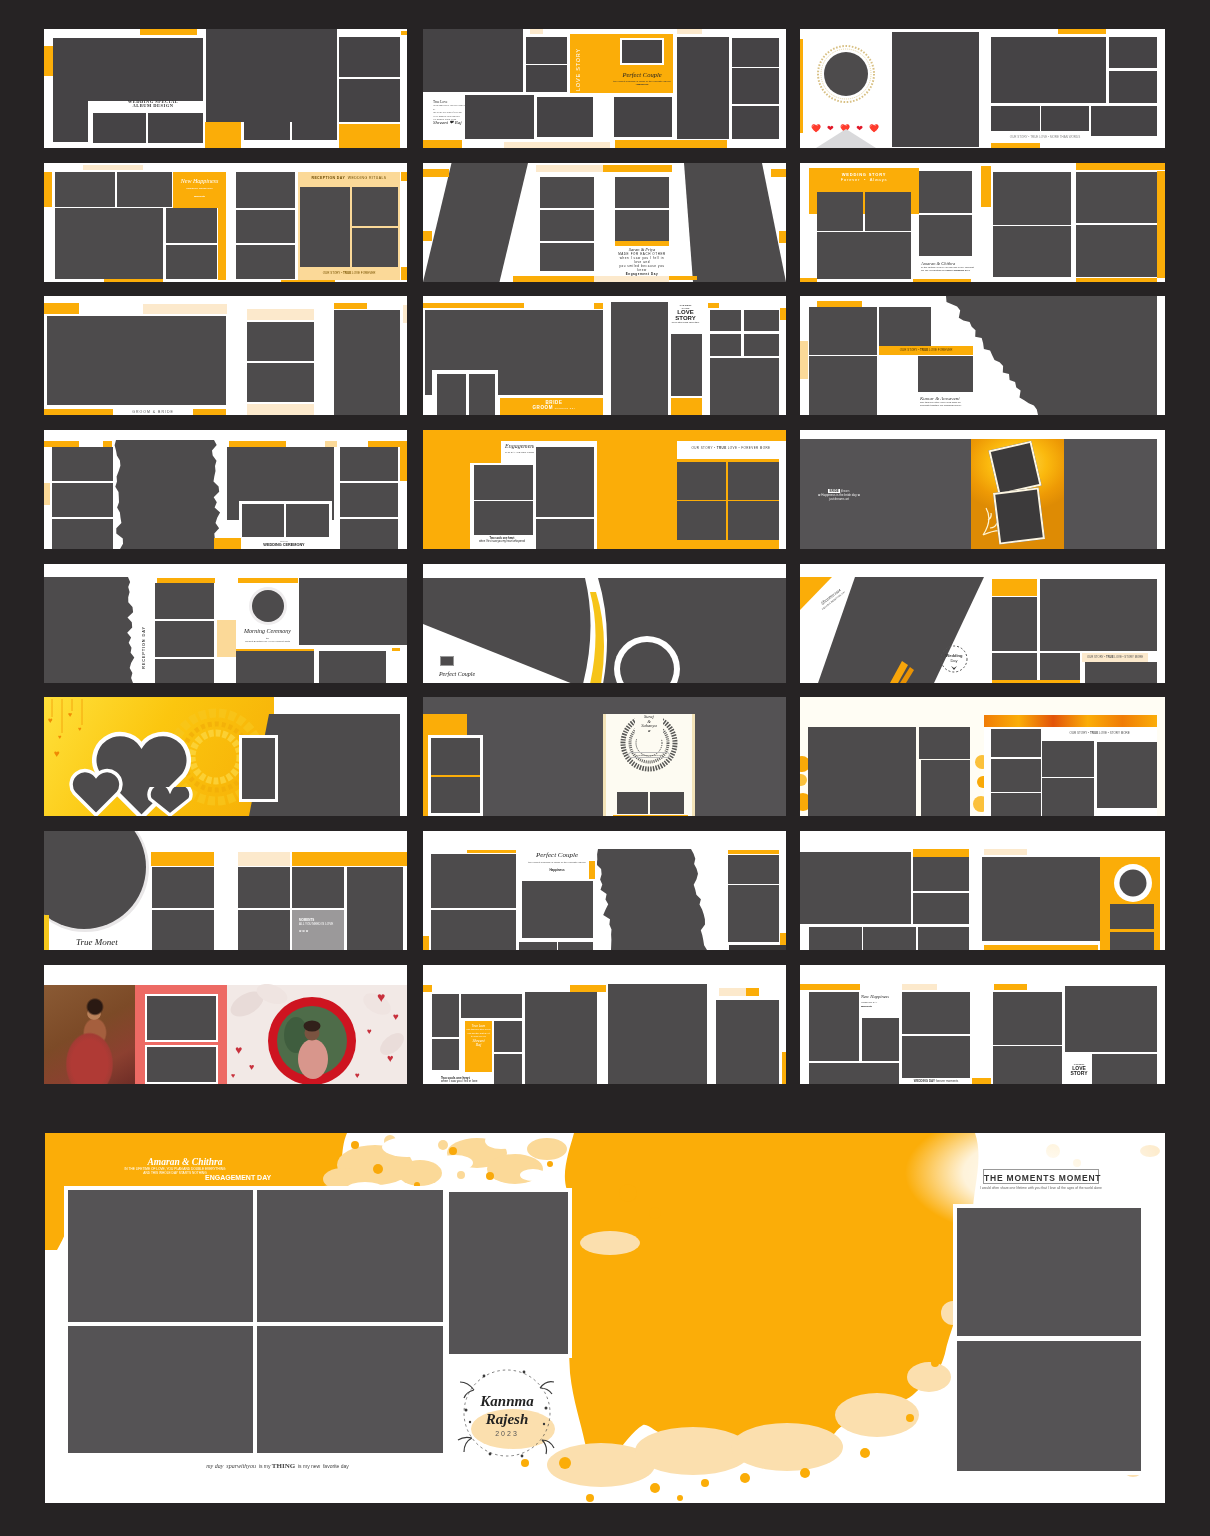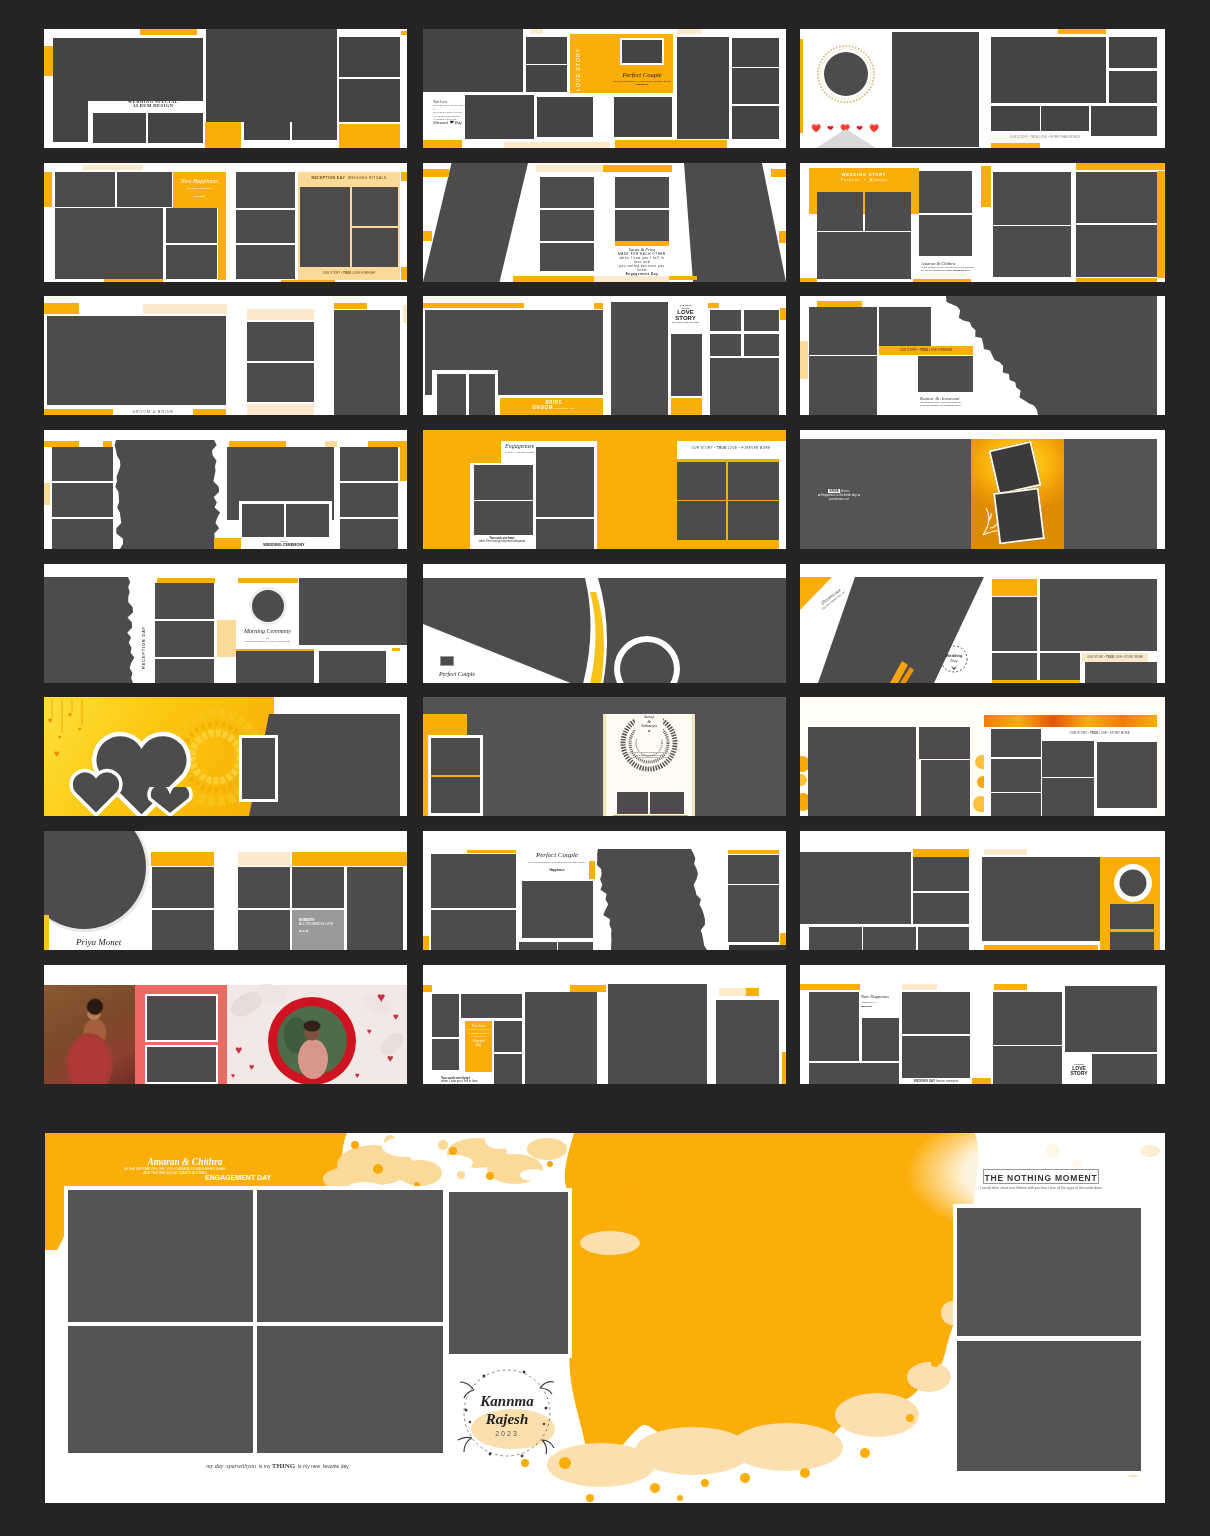--- a/index.html
+++ b/index.html
@@ -674,21 +674,21 @@
 
 <div class="t" style="left:44px;top:831px;width:363px;height:119px;background:#fff">
 
 <svg style="left:-22px;top:-26px" width="128" height="128" viewBox="0 0 128 128">
       <circle cx="63" cy="63" r="64" fill="#E9E7E8"></circle>
       <circle cx="62" cy="62" r="62" fill="#4D4B4C"></circle>
     </svg>
 
 <div style="left:0px;top:84px;width:4.5px;height:35px;background:#F6C81C;"></div>
 
-<div style="left:32px;top:106px;width:60px;height:13px;font-family:'Liberation Serif',serif;font-style:italic;font-size:9px;color:#222">Priya Monet</div>
+<div style="left:32px;top:106px;width:60px;height:13px;font-family:'Liberation Serif',serif;font-style:italic;font-size:9px;color:#222">True Monet</div>
 
 <div style="left:106.5px;top:21px;width:63px;height:13.5px;background:#FBAD08;"></div>
 
 <div style="left:108px;top:36px;width:61.5px;height:41.4px;background:#4D4B4C;"></div>
 
 <div style="left:108px;top:78.9px;width:61.5px;height:40.1px;background:#4D4B4C;"></div>
 
 <div style="left:193.5px;top:21px;width:52.5px;height:13.5px;background:#FCE9CC;"></div>
 
 <div style="left:247.5px;top:21px;width:115.5px;height:13.5px;background:#FBAD08;"></div>
@@ -996,21 +996,21 @@
         <circle cx="30" cy="16" r="1.4"></circle>
         <circle cx="70" cy="12" r="1.4"></circle>
         <circle cx="36" cy="94" r="1.4"></circle>
         <circle cx="68" cy="96" r="1.4"></circle>
 </g>
 <text x="53" y="46" text-anchor="middle" font-family="Liberation Serif,serif" font-style="italic" font-weight="bold" font-size="15" fill="#222">Kannma</text>
 <text x="53" y="64" text-anchor="middle" font-family="Liberation Serif,serif" font-style="italic" font-weight="bold" font-size="15" fill="#222">Rajesh</text>
 <text x="53" y="76" text-anchor="middle" font-family="Liberation Sans,sans-serif" font-size="7" fill="#555" letter-spacing="2">2023</text>
 </svg>
 
-<div style="left:938px;top:36px;width:116px;height:15px;background:#fff;border:1px solid #999;font-size:8.5px;font-weight:bold;color:#333;text-align:center;letter-spacing:.8px;padding-top:3px;box-sizing:border-box;white-space:nowrap">THE NOTHING MOMENT</div>
+<div style="left:938px;top:36px;width:116px;height:15px;background:#fff;border:1px solid #999;font-size:8.5px;font-weight:bold;color:#333;text-align:center;letter-spacing:.8px;padding-top:3px;box-sizing:border-box;white-space:nowrap">THE MOMENTS MOMENT</div>
 
 <div style="left:933px;top:53px;width:126px;height:6px;font-size:3.4px;color:#666;text-align:center">I would often share one lifetime with you that I love all the ages of the world alone</div>
 
 <div style="left:912px;top:74.8px;width:184px;height:128.2px;background:#555355;box-shadow:0 0 0 4px #fff;"></div>
 
 <div style="left:912px;top:208.2px;width:184px;height:129.8px;background:#555355;box-shadow:0 0 0 4px #fff;"></div>
 
 <div style="left:125px;top:329px;width:215px;height:12px;font-size:5px;color:#444;text-align:center"><i style="font-family:'Liberation Serif',serif;font-size:6px">my day &nbsp;sparwithyou</i> &nbsp;is my <b style="font-family:'Liberation Serif',serif;font-size:7px">THING</b> &nbsp;is my new &nbsp;favorite day</div>
 </div>
 </body></html>

